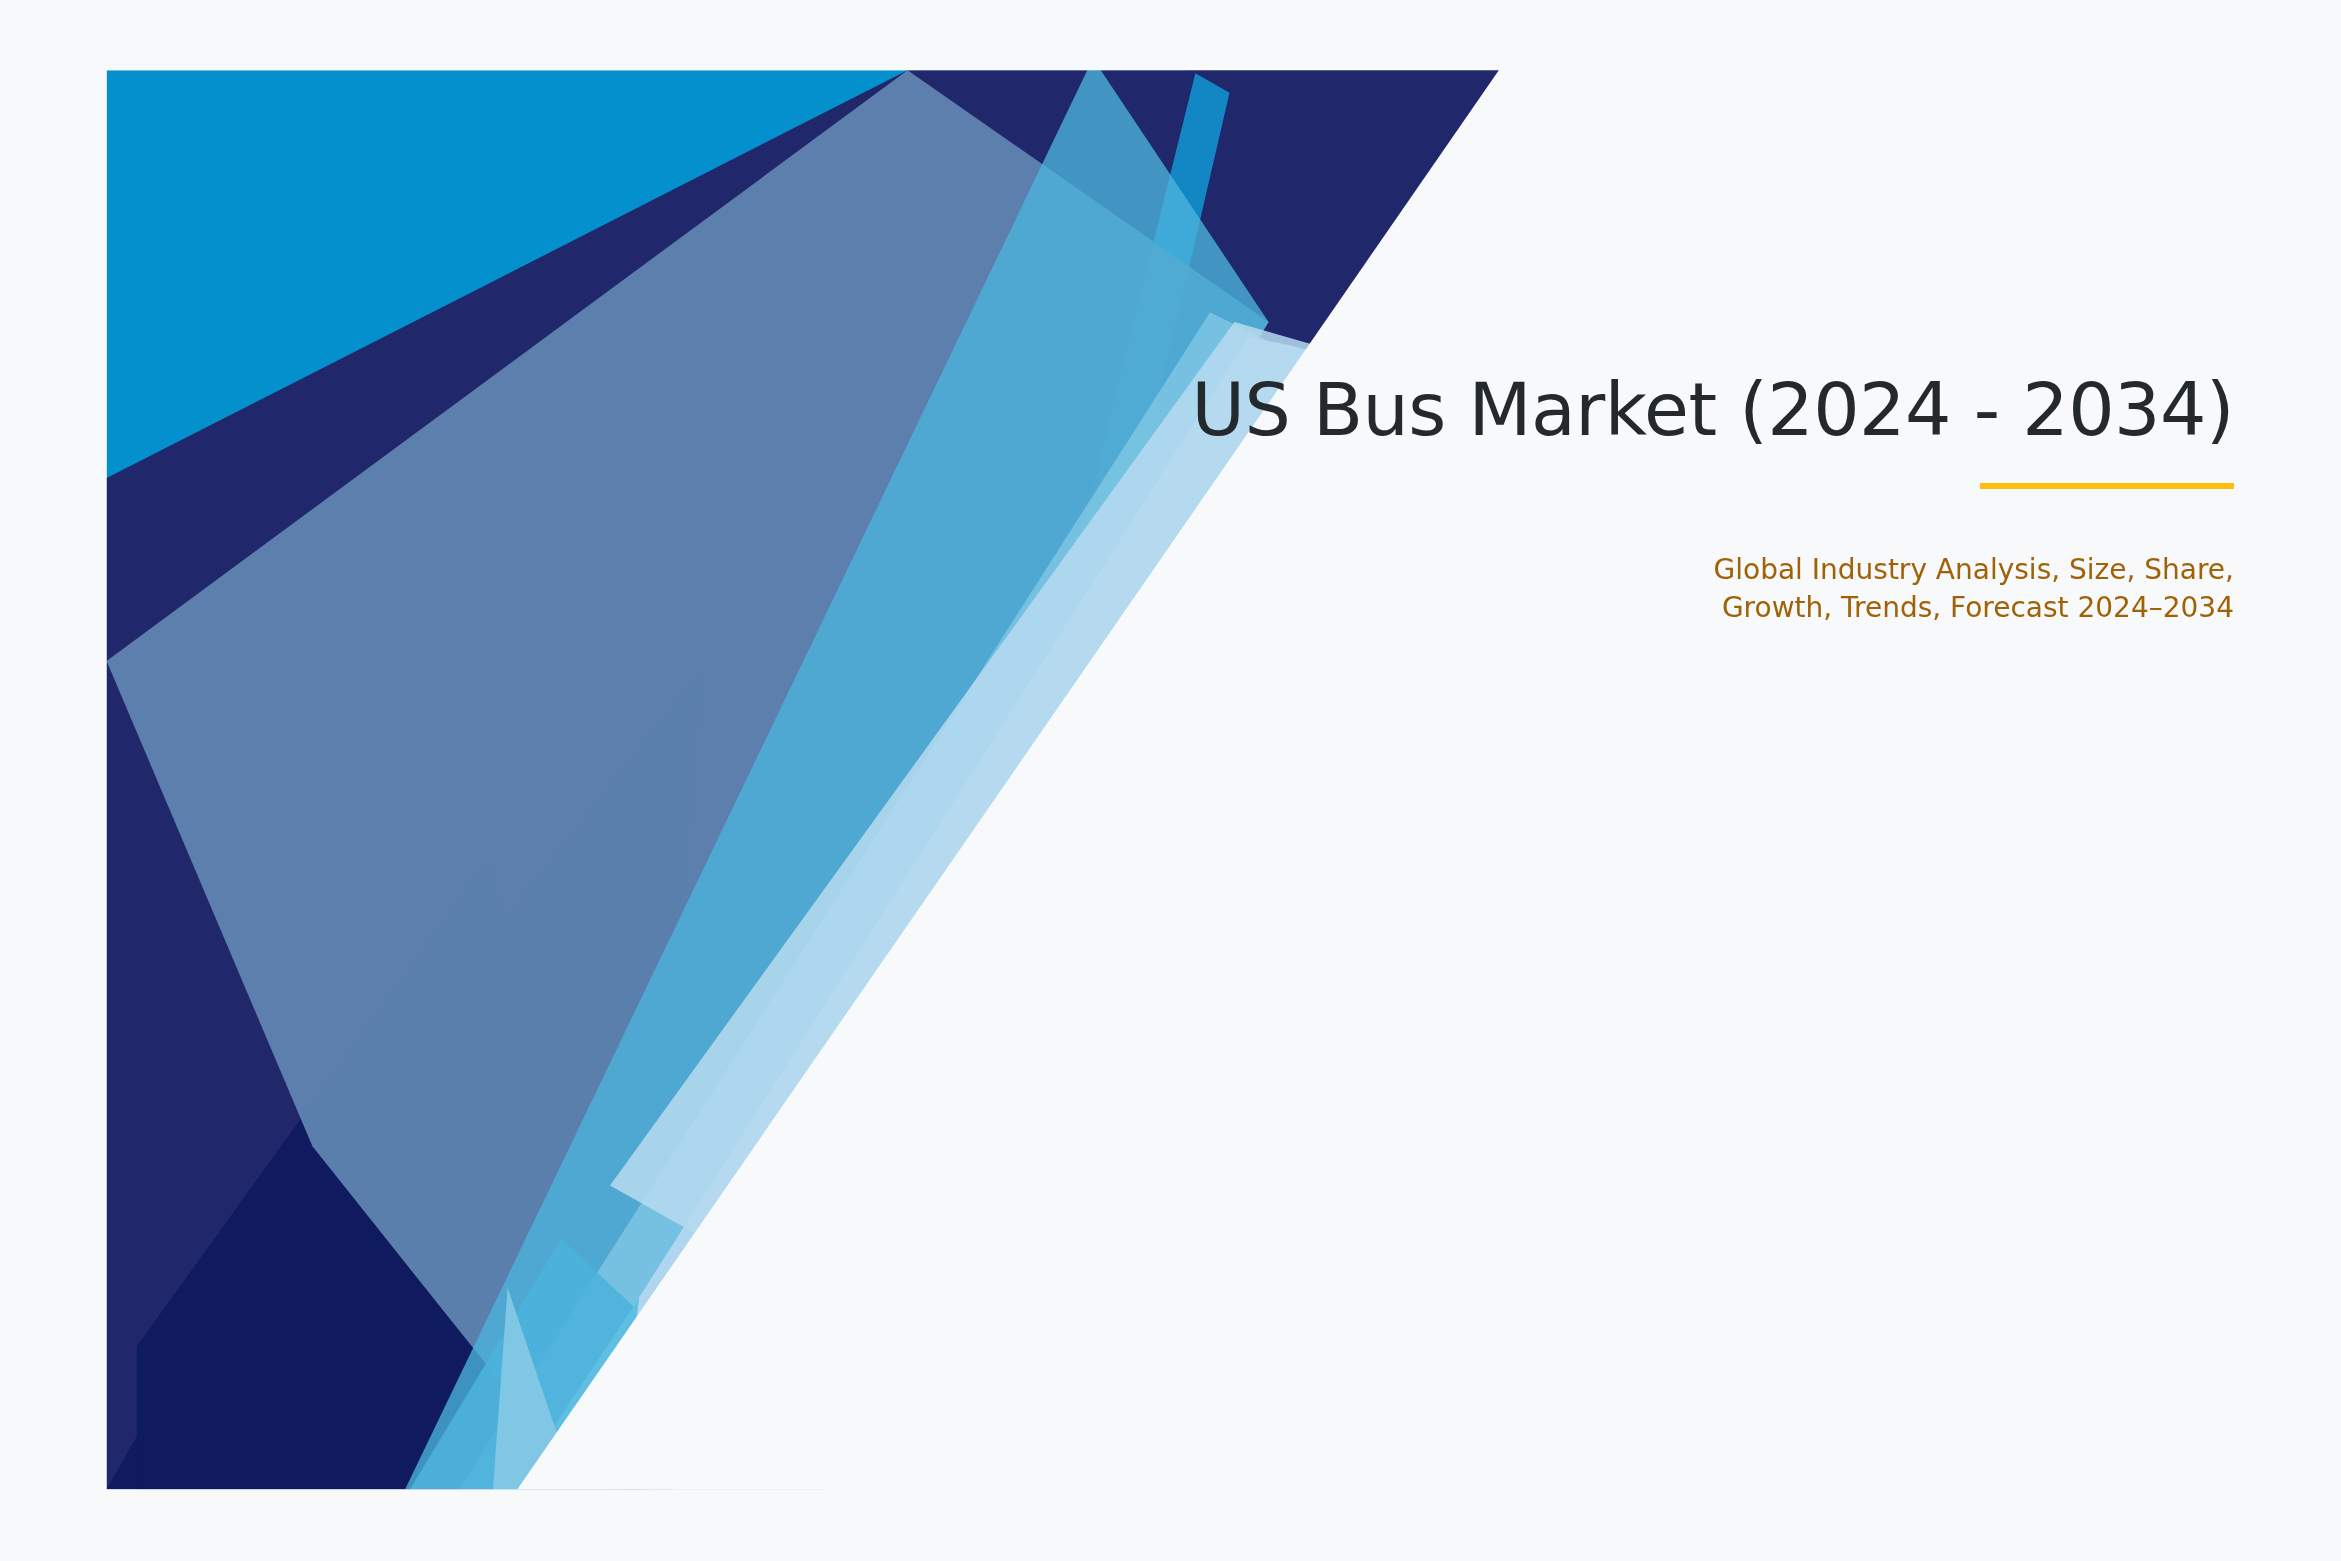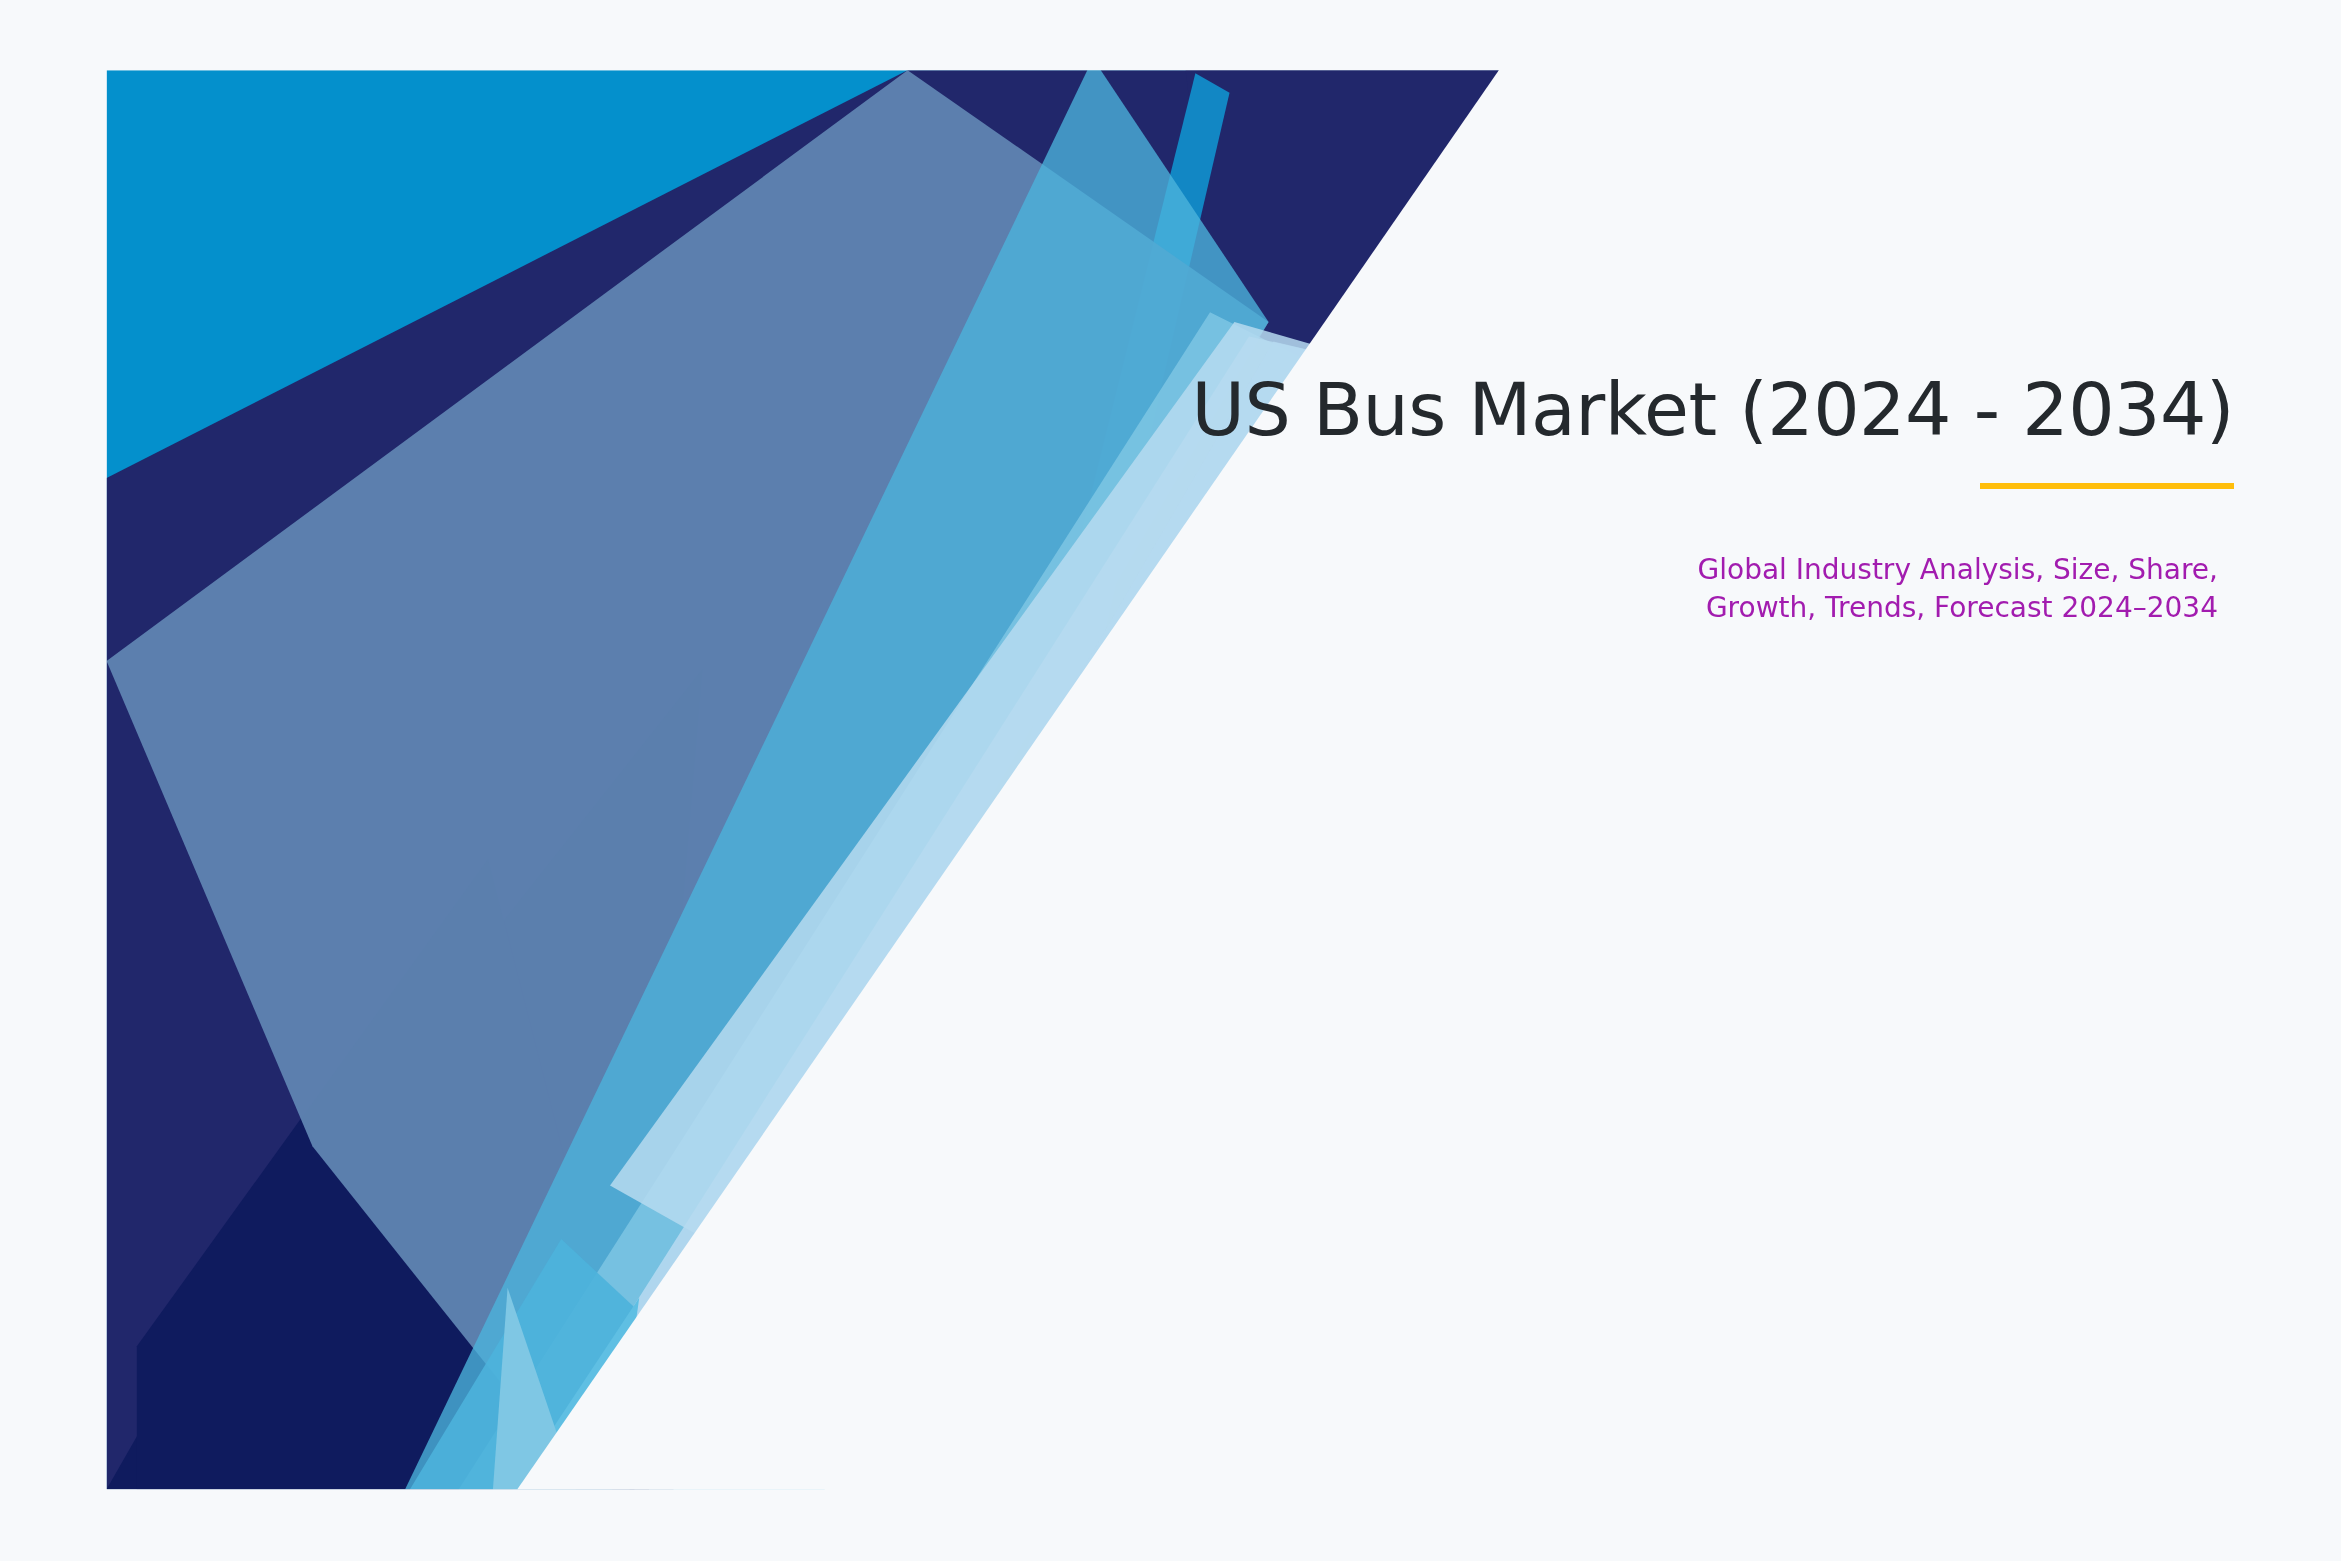--- a/index.html
+++ b/index.html
@@ -49,25 +49,25 @@
     margin-top: 35px;
     display: flex;
     justify-content: flex-end;
   }
   #accent-bar {
     width: 254px;
     height: 5.4px;
     background: #ffbe0b;
   }
   #page-subtitle {
-    margin: 62px 16px 0 0;
+    margin: 62px 0 0 0;
     font-size: 28px;
     font-weight: 400;
     line-height: 1.36;
-    color: #a21caf;
+    color: #a16207;
     max-width: 625px;
     margin-left: auto;
     text-align: right;
   }
 </style>
 </head>
 <body>
 
 <div id="slide">
 

